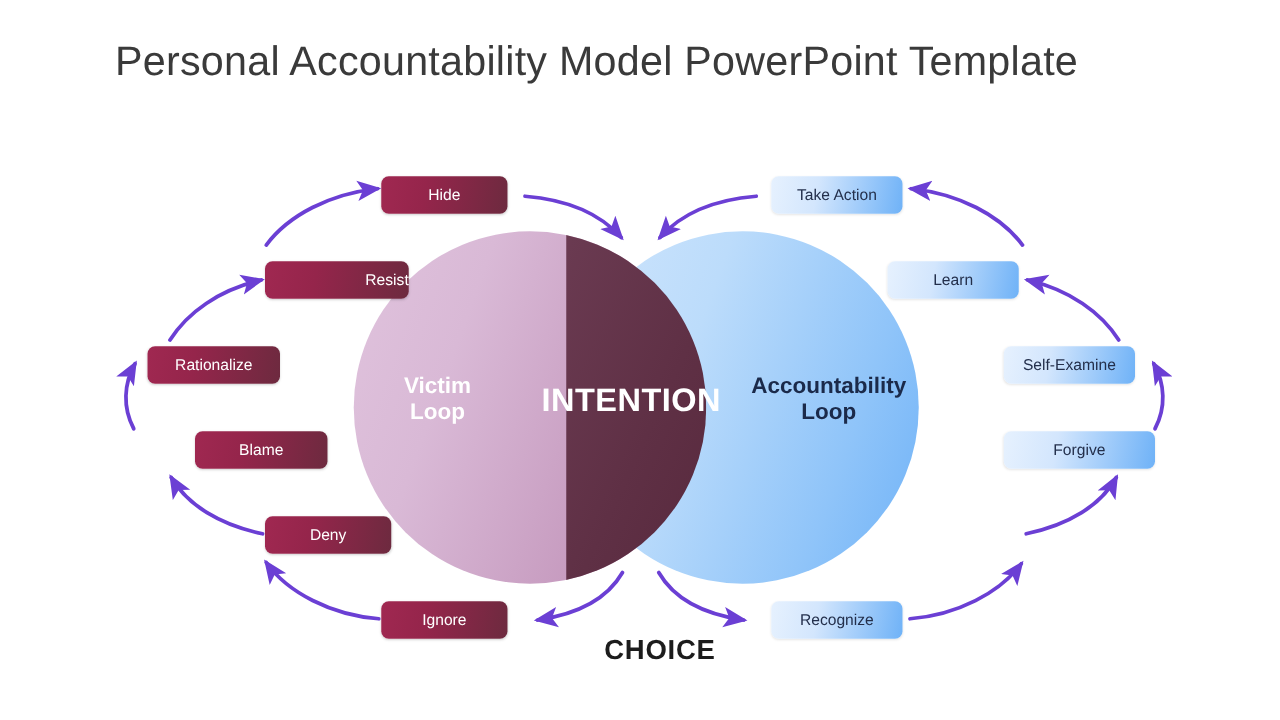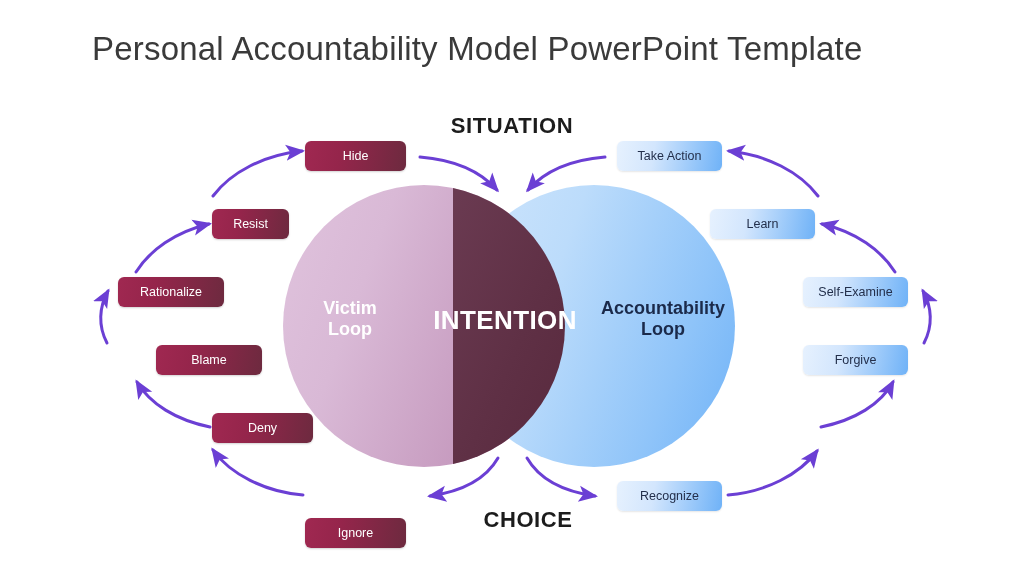--- a/index.html
+++ b/index.html
@@ -151,21 +151,20 @@
   <div id="intersection-wrap">
     <div id="intersection"></div>
   </div>
 
   <div id="victim-label" class="circle-label">Victim
 Loop</div>
   <div id="intention-label" class="circle-label">INTENTION</div>
   <div id="accountability-label" class="circle-label">Accountability
 Loop</div>
 
-  <div id="situation-heading" class="section-heading">SITUATION</div>
   <div id="choice-heading" class="section-heading">CHOICE</div>
 
   <svg id="arrows" viewBox="0 0 1024 576">
     <defs>
       <marker id="ah" markerWidth="7" markerHeight="7" refX="5.4" refY="3" orient="auto">
         <path d="M0,0.3 L6.4,3 L0,5.7 L1.5,3 Z" fill="#6B3FD4"></path>
       </marker>
     </defs>
     <g fill="none" stroke="#6B3FD4" stroke-width="3" stroke-linecap="round" marker-end="url(#ah)">
 
@@ -183,25 +182,25 @@
       <path d="M924,343 C933,326 932,307 923,291"></path>
       <path d="M895,272 C881,250 856,232 822,224"></path>
       <path d="M818,196 C800,172 767,155 729,151"></path>
       <path d="M605,157 C568,160 544,172 528,190"></path>
 
       <path d="M527,458 C538,477 560,491 595,496"></path>
     </g>
   </svg>
 
   <div class="chip victim" style="left:305px; top:141px; width:101px;">Hide</div>
-  <div class="chip victim" style="left:212px; top:209px; width:77px;">Resist</div>
+  <div class="chip victim" style="left:212px; top:209px; width:115px;text-align:right;">Resist</div>
   <div class="chip victim" style="left:118px; top:277px; width:106px;">Rationalize</div>
   <div class="chip victim" style="left:118px; top:345px; width:106px;margin-left:38px;">Blame</div>
   <div class="chip victim" style="left:212px; top:413px; width:101px;">Deny</div>
-  <div class="chip victim" style="left:305px; top:481px; width:101px;margin-top:37px;">Ignore</div>
+  <div class="chip victim" style="left:305px; top:481px; width:101px;">Ignore</div>
 
   <div class="chip accountability" style="left:617px; top:141px; width:105px;">Take Action</div>
   <div class="chip accountability" style="left:803px; top:277px; width:105px;">Self-Examine</div>
   <div class="chip accountability" style="left:710px; top:209px; width:105px;">Learn</div>
-  <div class="chip accountability" style="left:803px; top:345px; width:105px;">Forgive</div>
+  <div class="chip accountability" style="left:803px; top:345px; width:121px;">Forgive</div>
   <div class="chip accountability" style="left:617px; top:481px; width:105px;">Recognize</div>
 
 </div>
 
 </body></html>

